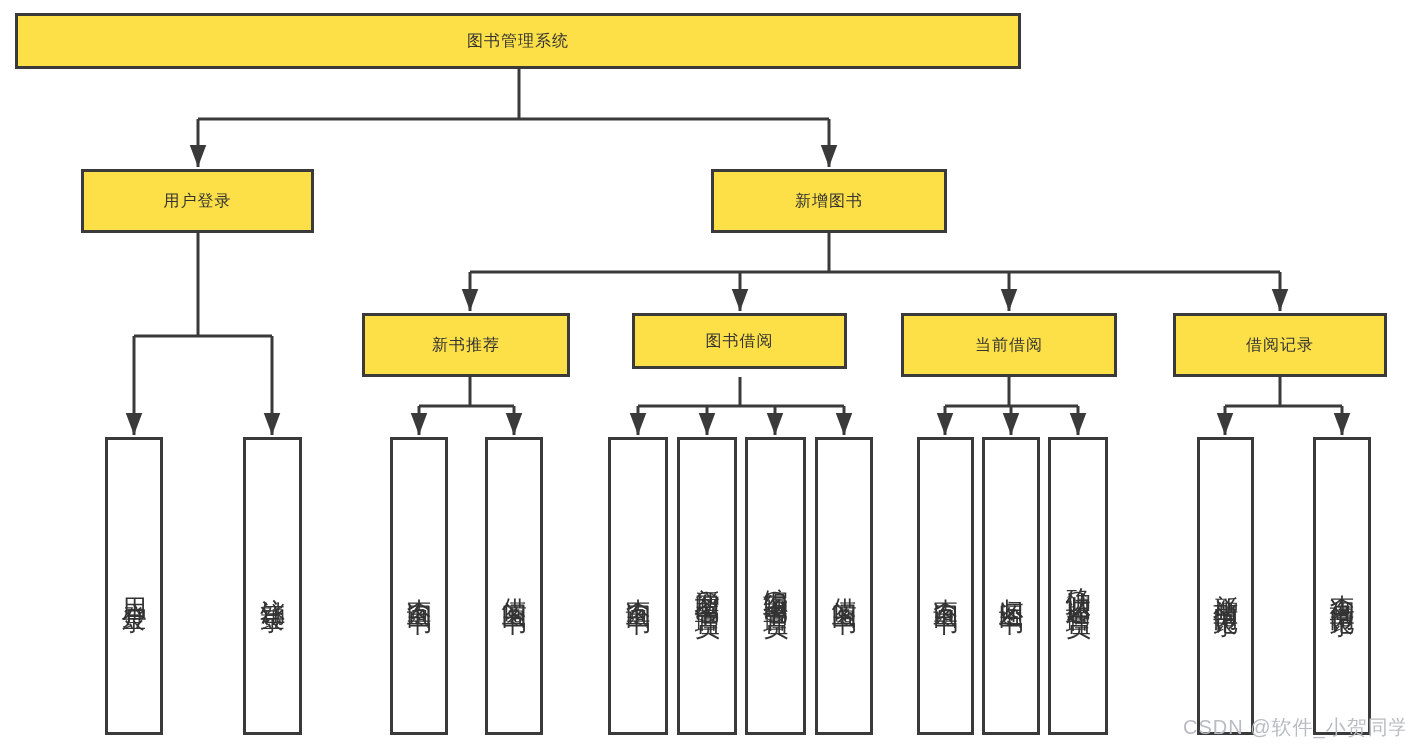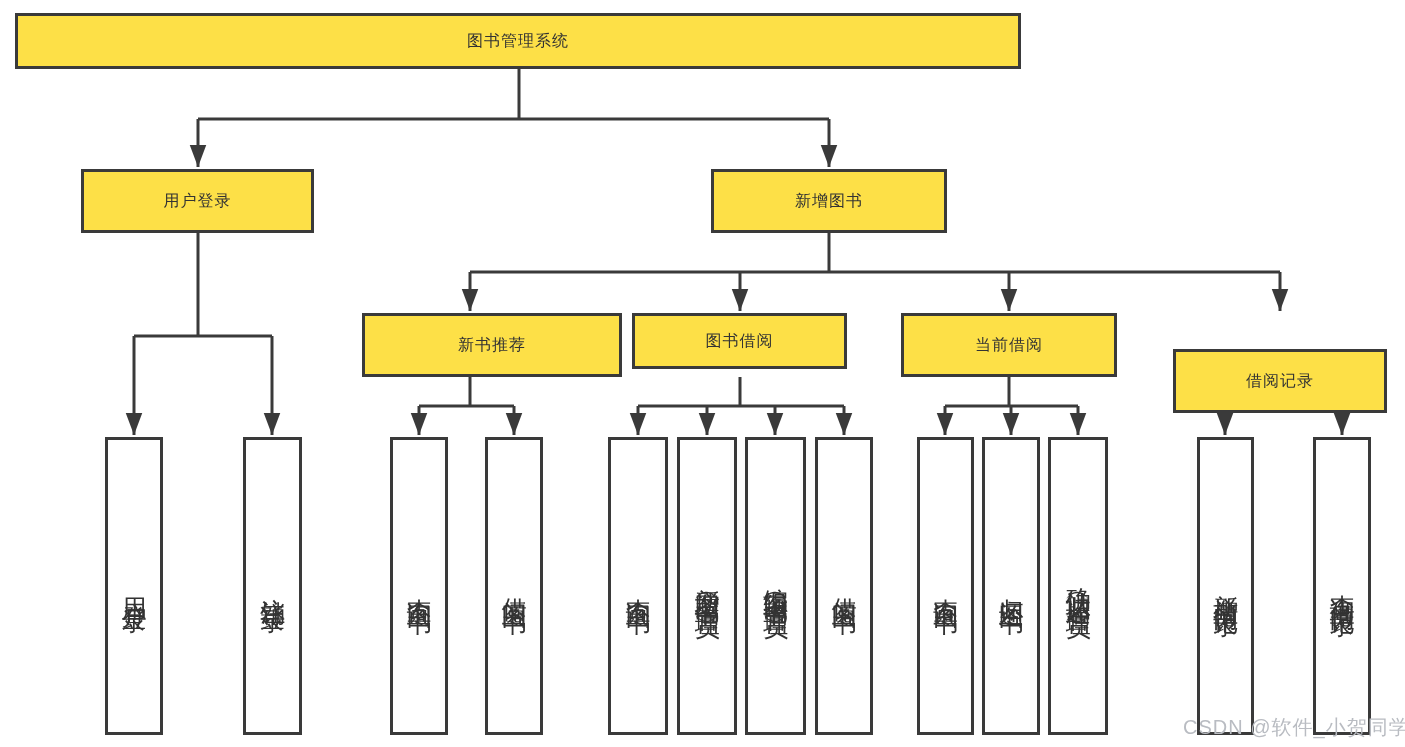--- a/index.html
+++ b/index.html
@@ -98,30 +98,30 @@
     <span>图书管理系统</span>
   </div>
 
   <div class="hnode" style="left:81px;top:169px;width:233px;height:64px;">
     <span>用户登录</span>
   </div>
   <div class="hnode" style="left:711px;top:169px;width:236px;height:64px;">
     <span>新增图书</span>
   </div>
 
-  <div class="hnode" style="left:362px;top:313px;width:260px;height:64px;">
+  <div class="hnode" style="left:362px;top:313px;width:208px;height:64px;">
     <span>新书推荐</span>
   </div>
   <div class="hnode" style="left:632px;top:313px;width:215px;height:56px;">
     <span>图书借阅</span>
   </div>
   <div class="hnode" style="left:901px;top:313px;width:216px;height:64px;font-family:Liberation Mono, monospace;">
     <span>当前借阅</span>
   </div>
-  <div class="hnode" style="left:1173px;top:313px;width:214px;height:64px;margin-top:36px;">
+  <div class="hnode" style="left:1173px;top:313px;width:214px;height:64px;">
     <span>借阅记录</span>
   </div>
 
   <div class="vnode" style="left:105px;width:58px;">
     <span>用户登录</span>
   </div>
   <div class="vnode" style="left:243px;width:59px;">
     <span>注销登录</span>
   </div>
 

